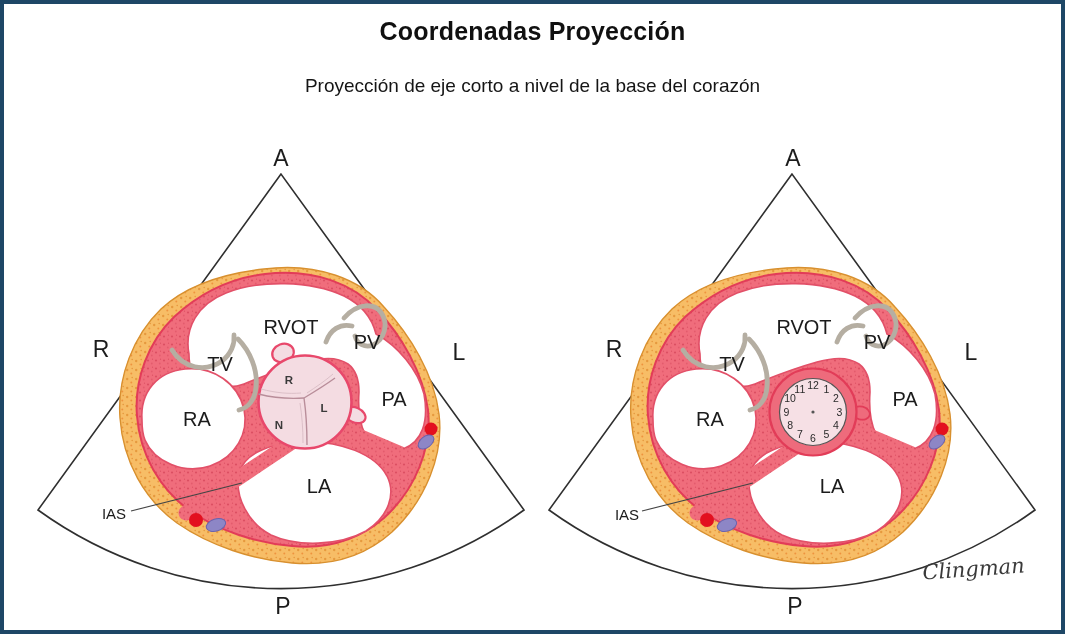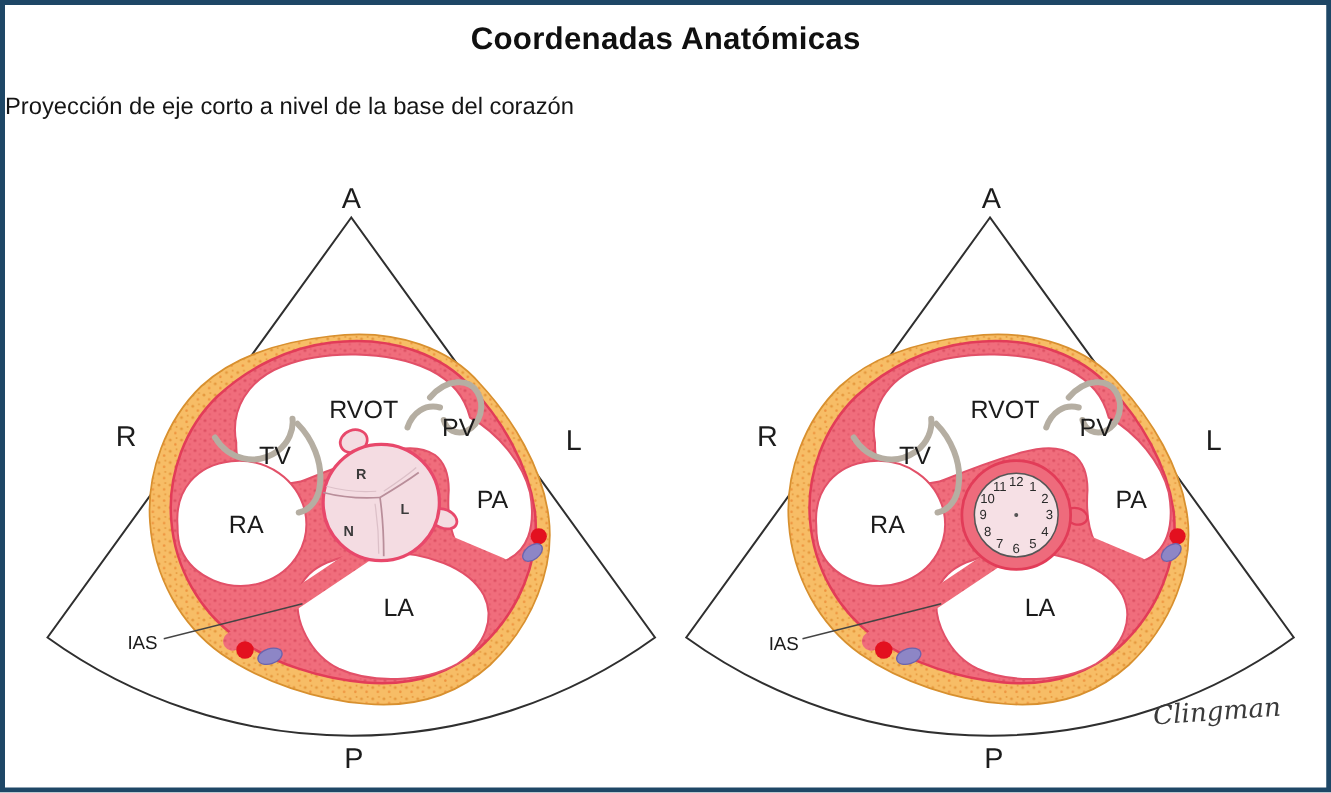--- a/index.html
+++ b/index.html
@@ -5,40 +5,40 @@
   html,body{margin:0;padding:0;background:#e9e9e9;}
   .frame{
     position:relative;width:1065px;height:634px;box-sizing:border-box;
     background:#ffffff;border:4px solid #1e4766;overflow:hidden;
     font-family:"Liberation Sans",sans-serif;
   }
   .title{
     position:absolute;top:13px;left:0;width:100%;text-align:center;
     font-size:25px;font-weight:bold;color:#101010;letter-spacing:.2px;
   }
-  .subtitle{position:absolute;left:0;width:100%;font-size:19px;color:#151515;}
+  .subtitle{position:absolute;left:0;width:100%;text-align:center;font-size:19px;color:#151515;}
   .sub1{top:71px;}
   .sub2{top:99px;}
   .panel{position:absolute;top:138px;width:510px;height:478px;}
   .panel-left{left:22px;}
   .panel-right{left:533px;}
   text{text-anchor:middle;}
   .or{font-size:23px;fill:#1c1c1c;}
   .an{font-size:20px;fill:#1b1b1b;}
   .ias{font-size:15px;fill:#1b1b1b;}
   .cusp{font-size:11.5px;font-weight:bold;fill:#3a3a3a;}
   .clknum{font-size:10.5px;fill:#2a2a2a;}
   .sig{font-size:21px;font-style:italic;fill:#3a3a3a;font-family:"DejaVu Serif",serif;}
 </style>
 </head>
 <body>
 
 <div class="frame">
 
-  <div class="title">Coordenadas Anatómicas</div>
+  <div class="title">Coordenadas Proyección</div>
   <div class="subtitle sub1">Proyección de eje corto a nivel de la base del corazón</div>
 
   <svg width="0" height="0" style="position:absolute" aria-hidden="true">
     <defs>
       <pattern id="patMyo" width="8" height="8" patternUnits="userSpaceOnUse">
         <rect width="8" height="8" fill="#f06d7c"></rect>
         <circle cx="2" cy="2.5" r="1.1" fill="#dc4f62"></circle>
         <circle cx="5.8" cy="5.5" r="0.9" fill="#e45b6d"></circle>
         <circle cx="6.5" cy="1.2" r="0.6" fill="#dc4f62"></circle>
       </pattern>

